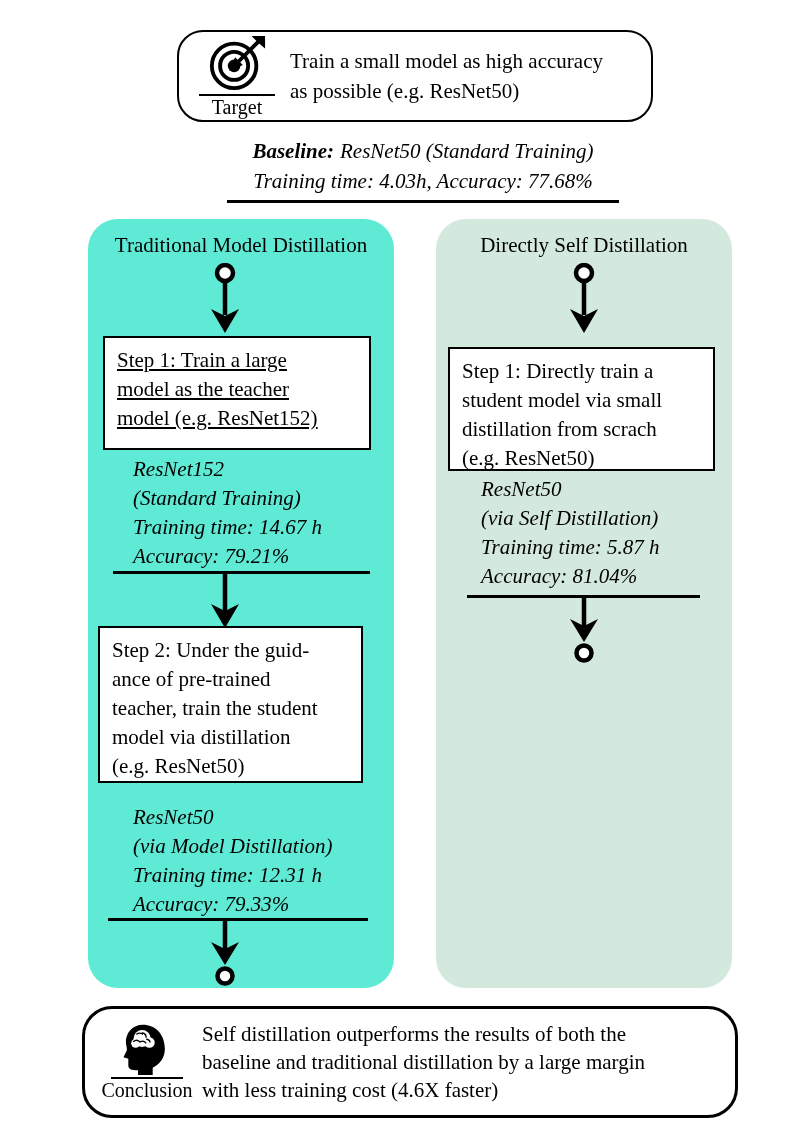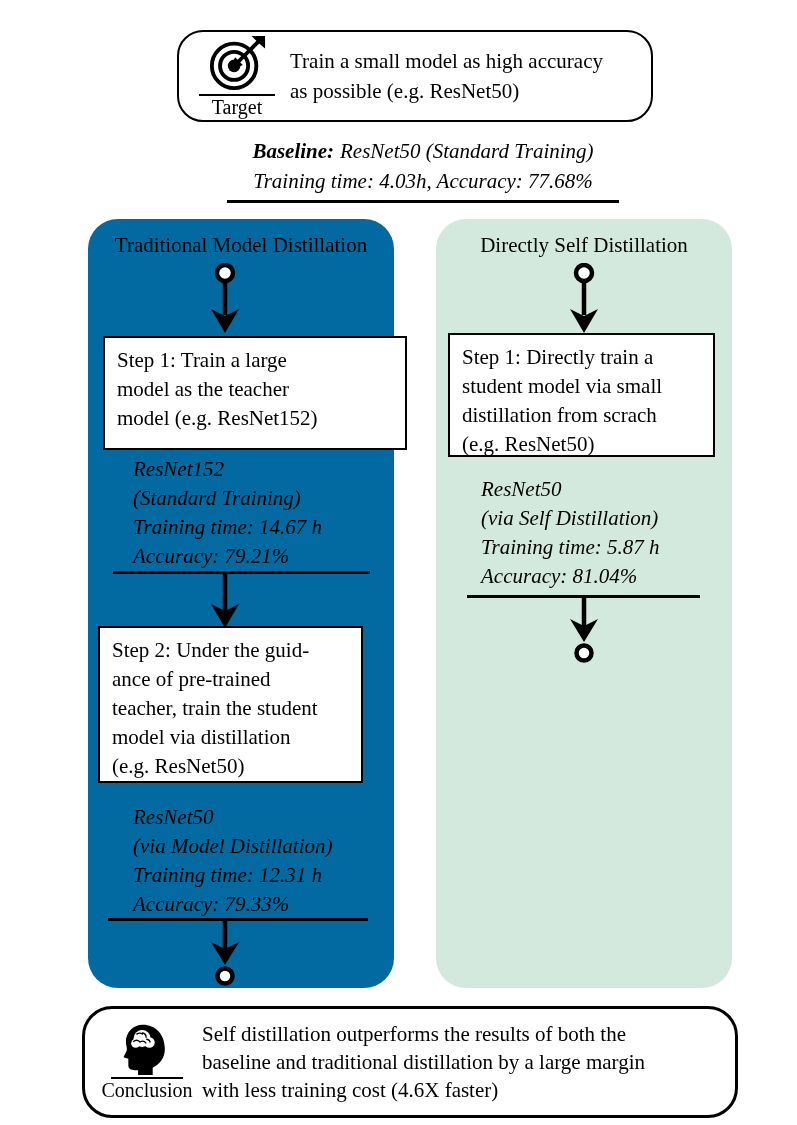--- a/index.html
+++ b/index.html
@@ -39,23 +39,23 @@
   
   .panel { position:absolute; top:219px; height:769px; border-radius:30px; }
   #left-panel  { left:88px;  width:306px; }
   #right-panel { left:436px; width:296px; }
   .panel-title { position:absolute; top:14px; left:0; right:0; text-align:center; font-size:21px; }
 
   .step-box {
     position:absolute; box-sizing:border-box; background:#fff;
     border:2.5px solid #000; font-size:21px; line-height:29px; padding:8px 10px 0 12px;
   }
-  #l-step1 { left:15px; top:117px; width:304px; height:114px; }
+  #l-step1 { left:15px; top:117px; width:268px; height:114px;text-decoration:underline; }
   #l-step2 { left:10px; top:407px; width:265px; height:157px; }
-  #r-step1 { left:12px; top:114px; width:267px; height:124px; }
+  #r-step1 { left:12px; top:128px; width:267px; height:124px; }
 
   .stats { position:absolute; font-style:italic; font-size:21px; line-height:29px; white-space:nowrap; }
   #l-stats1 { left:45px; top:236px; }
   #l-stats2 { left:45px; top:584px; }
   #r-stats1 { left:45px; top:256px; }
 
   .stats-underline { position:absolute; height:2.5px; background:#000; }
   #l-underline1 { left:25px; top:352px; width:257px; }
   #l-underline2 { left:20px; top:699px; width:260px; }
   #r-underline1 { left:31px; top:376px; width:233px; }
@@ -97,21 +97,21 @@
   </div>
 
   <div id="baseline">
     <div>
       <span class="bold">Baseline:</span><span class="rest">ResNet50 (Standard Training)</span>
     </div>
     <div>Training time: 4.03h, Accuracy: 77.68%</div>
     <div class="baseline-underline"></div>
   </div>
 
-  <div class="panel" id="left-panel" style="background: #0369a1;">
+  <div class="panel" id="left-panel" style="background: #5eead4;">
     <div class="panel-title">Traditional Model Distillation</div>
 
     <div class="connector" id="l-start">
       <svg width="44" height="72" viewBox="0 0 44 72">
         <circle cx="22" cy="10" r="8" fill="#fff" stroke="#000" stroke-width="4.5"></circle>
         <line x1="22" y1="18.5" x2="22" y2="52" stroke="#000" stroke-width="4.5"></line>
         <polygon points="22,70 8,46 22,53 36,46" fill="#000"></polygon>
       </svg>
     </div>
 

